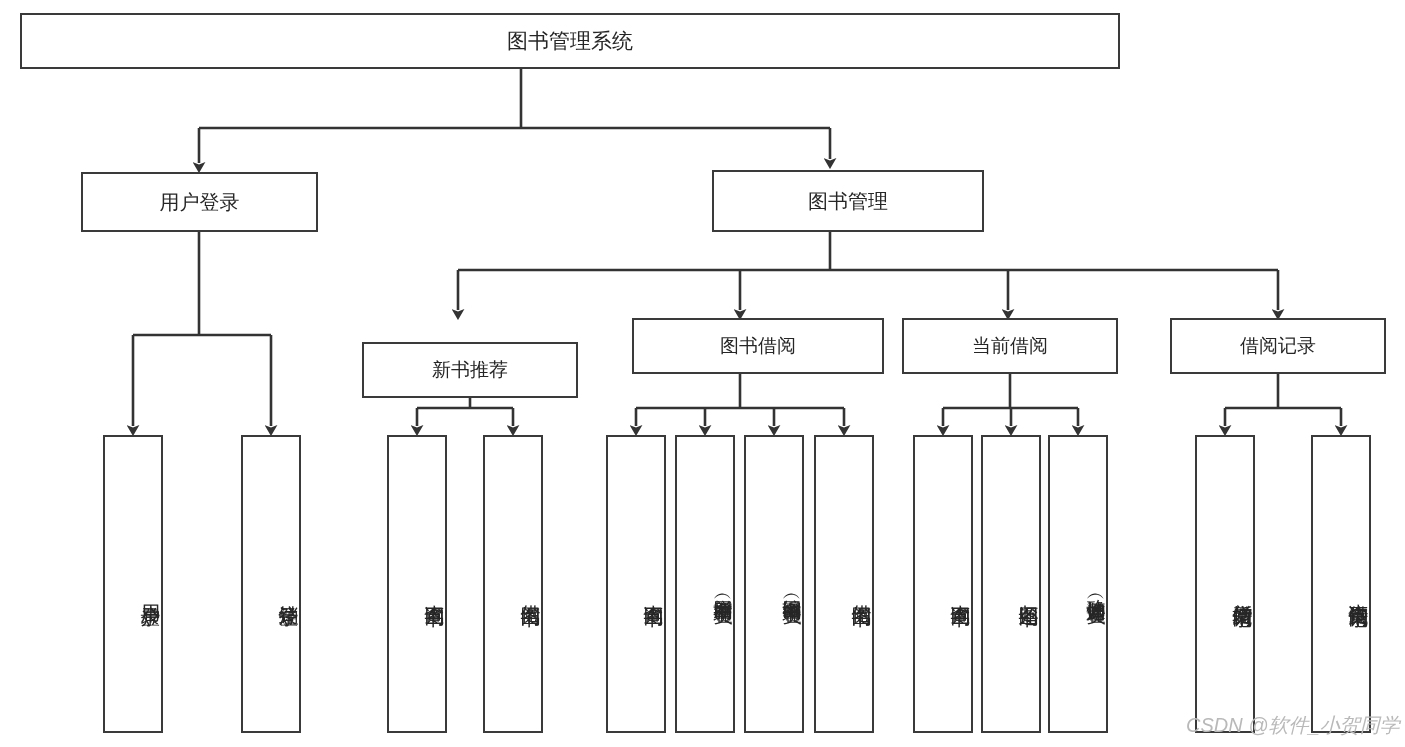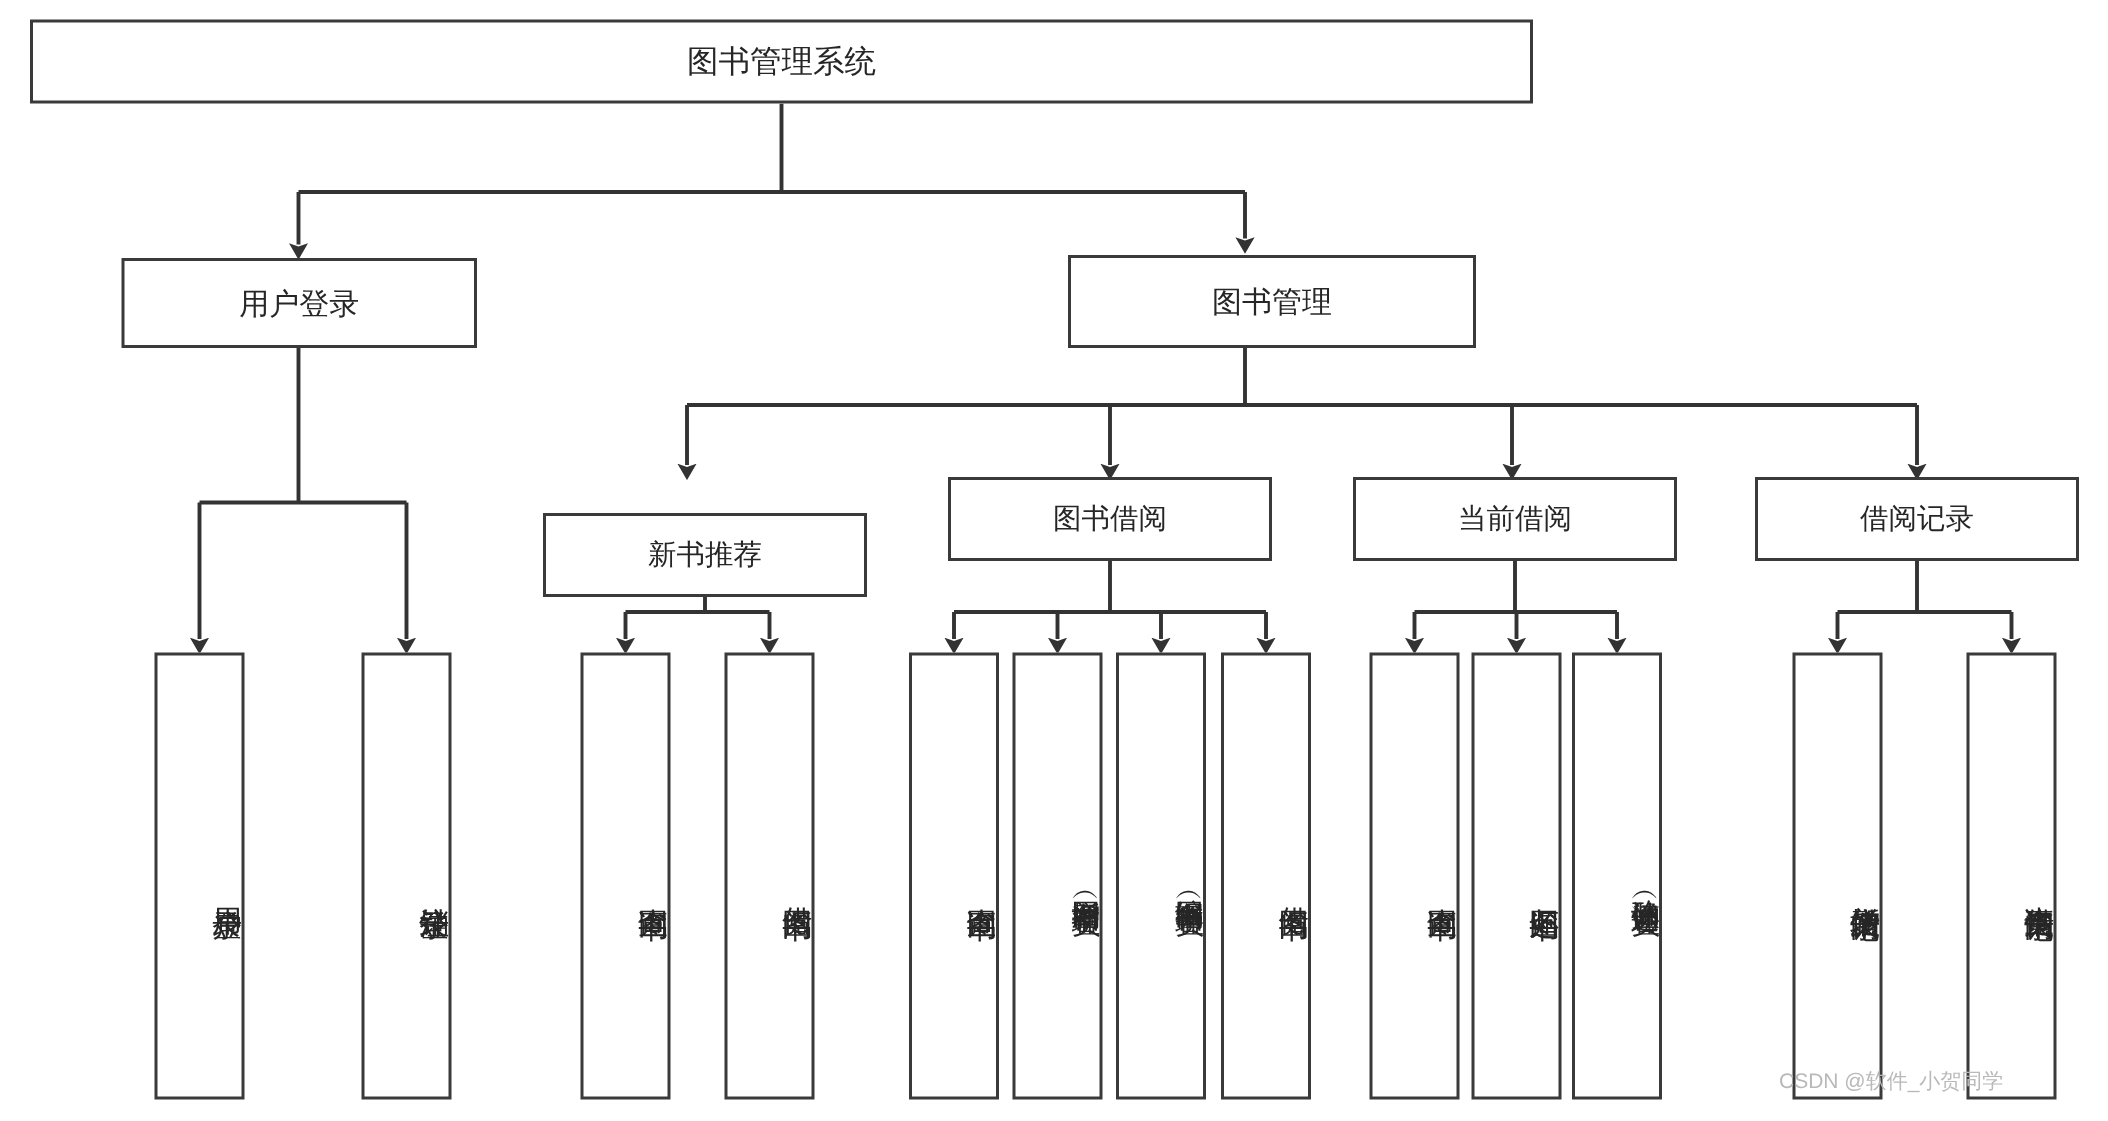--- a/index.html
+++ b/index.html
@@ -60,24 +60,25 @@
     font-size: 19px;
     padding-top: 8px;
   }
   .label {
     display: block;
   }
   .watermark {
     position: absolute;
     left: 1186px;
     top: 712px;
-    font-size: 14px;
+    font-size: 20px;
     color: #b9b9b9;
     z-index: 3;
     white-space: nowrap;
+    font-style: italic;
   }
 </style>
 </head>
 <body>
 
 <div id="canvas">
 
   <svg id="wires" viewBox="0 0 1405 747" xmlns="http://www.w3.org/2000/svg">
     <defs>
       <marker id="arrow" viewBox="0 0 12 14" refX="1" refY="7" markerWidth="11" markerHeight="13" orient="auto-start-reverse" markerUnits="userSpaceOnUse">
@@ -121,35 +122,35 @@
       <path d="M 1011 408 L 1011 426" marker-end="url(#arrow)"></path>
       <path d="M 1078 408 L 1078 426" marker-end="url(#arrow)"></path>
 
       <path d="M 1278 374 L 1278 408"></path>
       <path d="M 1225 408 L 1341 408"></path>
       <path d="M 1225 408 L 1225 426" marker-end="url(#arrow)"></path>
       <path d="M 1341 408 L 1341 426" marker-end="url(#arrow)"></path>
     </g>
   </svg>
 
-  <div class="node root" style="left:20px; top:13px; width:1002px; height:56px;">
+  <div class="node root" style="left:20px; top:13px; width:1100px; height:56px;">
     <span class="label">图书管理系统</span>
   </div>
 
   <div class="node level1" style="left:81px; top:172px; width:237px; height:60px;">
     <span class="label">用户登录</span>
   </div>
   <div class="node level1" style="left:712px; top:170px; width:272px; height:62px;">
     <span class="label">图书管理</span>
   </div>
 
   <div class="node level2" style="left:362px; top:318px; width:216px; height:56px;margin-top:24px;">
     <span class="label">新书推荐</span>
   </div>
-  <div class="node level2" style="left:632px; top:318px; width:216px; height:56px;">
+  <div class="node level2" style="left:632px; top:318px; width:252px; height:56px;">
     <span class="label">图书借阅</span>
   </div>
   <div class="node level2" style="left:1170px; top:318px; width:216px; height:56px;">
     <span class="label">借阅记录</span>
   </div>
   <div class="node level2" style="left:902px; top:318px; width:216px; height:56px;">
     <span class="label">当前借阅</span>
   </div>
 
   <div class="node leaf" style="left:103px; top:435px; width:60px; height:298px;">

